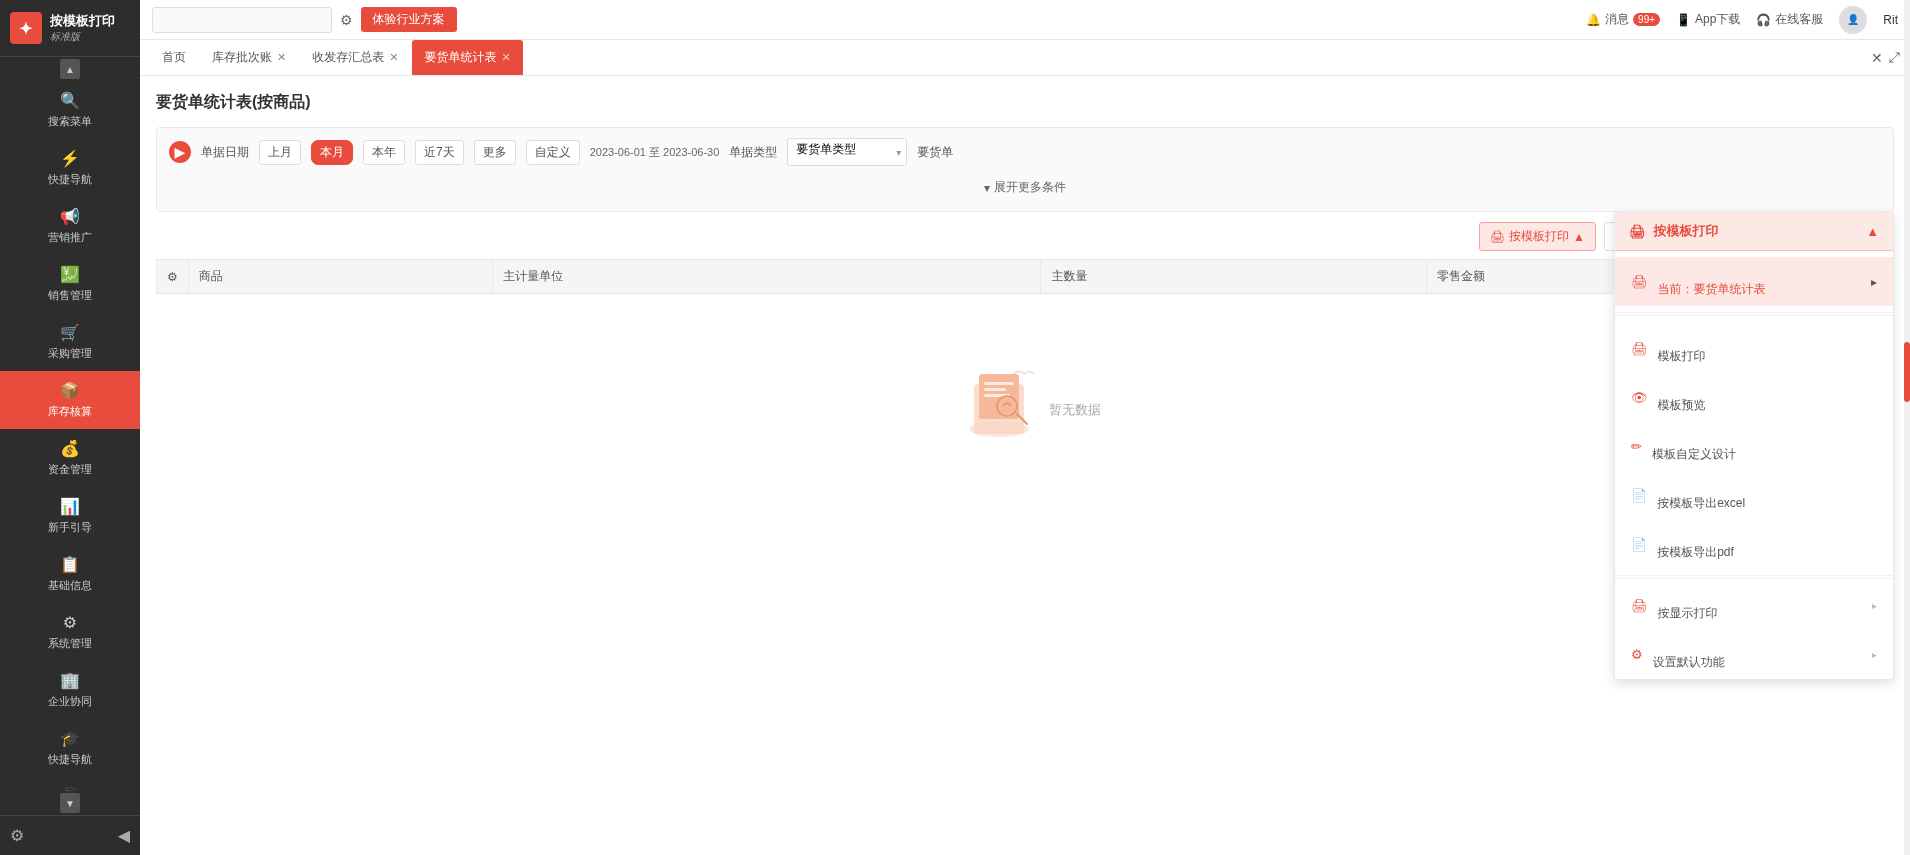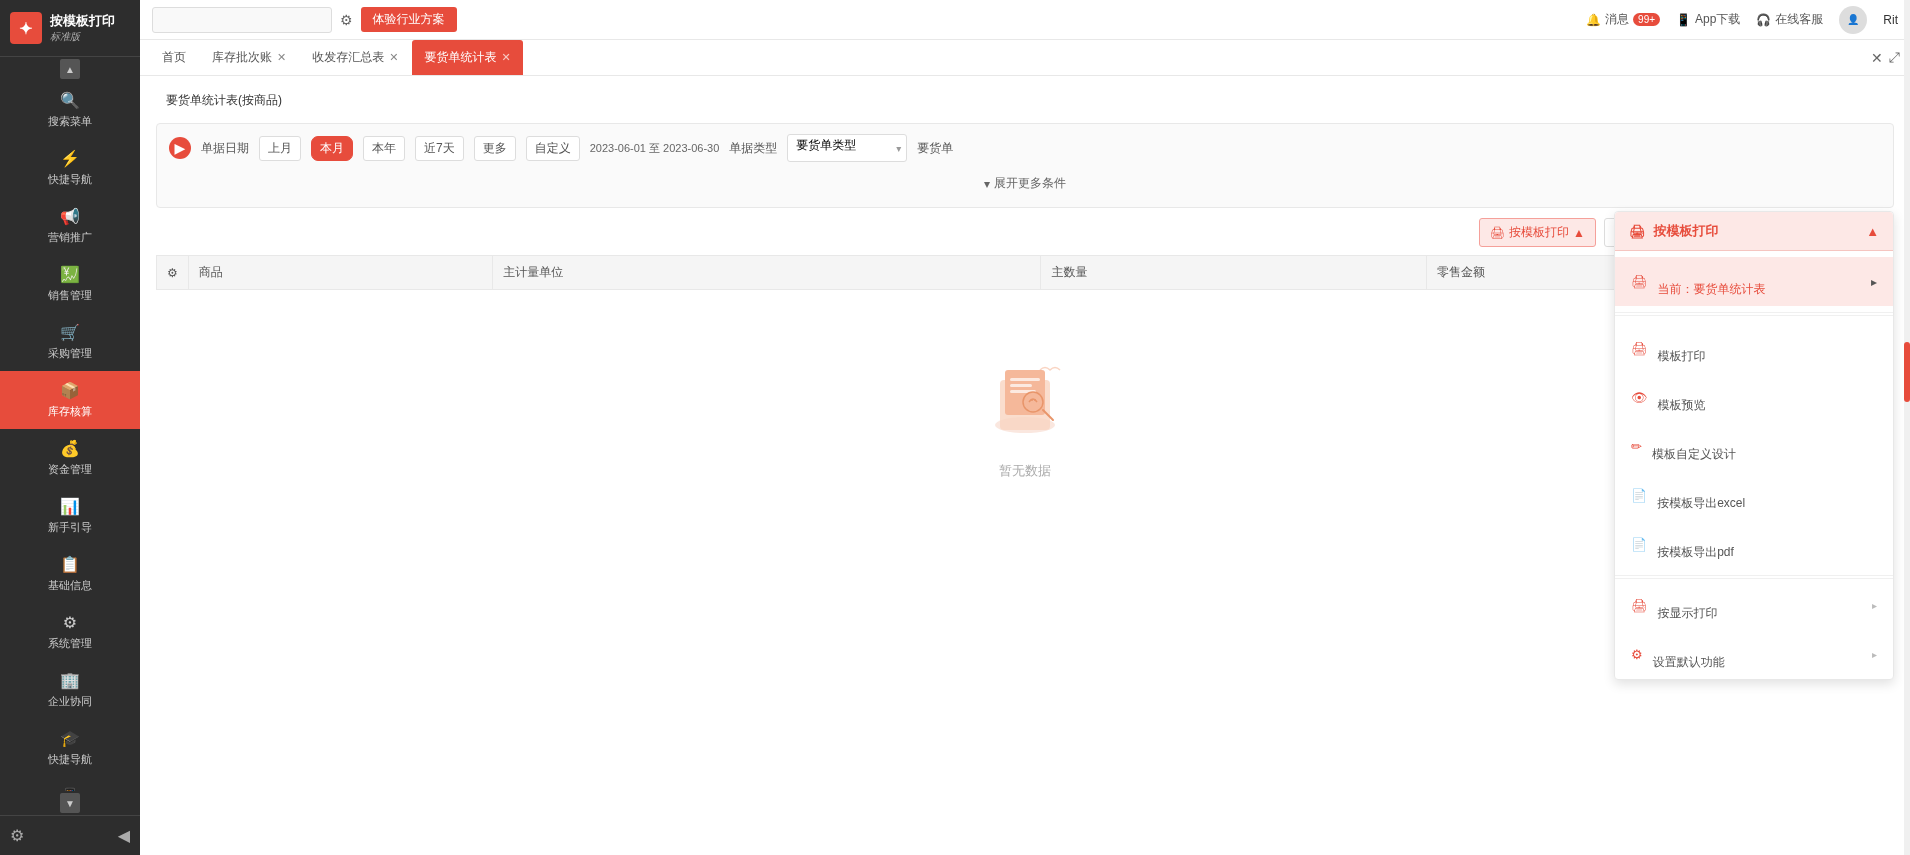--- a/index.html
+++ b/index.html
@@ -135,25 +135,24 @@
 
     
     .page-content {
       flex: 1;
       background: white;
       overflow-y: auto;
       padding: 16px;
       position: relative;
     }
     .page-title {
-      font-size: 12px;
-      font-weight: normal;
+      font-size: 16px;
+      font-weight: bold;
       color: #333;
       margin-bottom: 14px;
-      margin-left: 10px;
     }
 
     
     .filter-bar {
       background: #fafafa;
       border: 1px solid #e8e8e8;
       border-radius: 4px;
       padding: 10px 12px;
       margin-bottom: 10px;
     }
@@ -277,21 +276,21 @@
       border-radius: 3px;
       padding: 5px 12px;
       font-size: 12px;
       cursor: pointer;
       color: #555;
     }
 
     
     .empty-state {
       display: flex;
-      flex-direction: column;
+      flex-direction: row;
       align-items: center;
       justify-content: center;
       padding: 60px 0;
       color: #999;
     }
     .empty-icon {
       width: 100px; height: 100px;
       margin-bottom: 12px;
       position: relative;
     }

